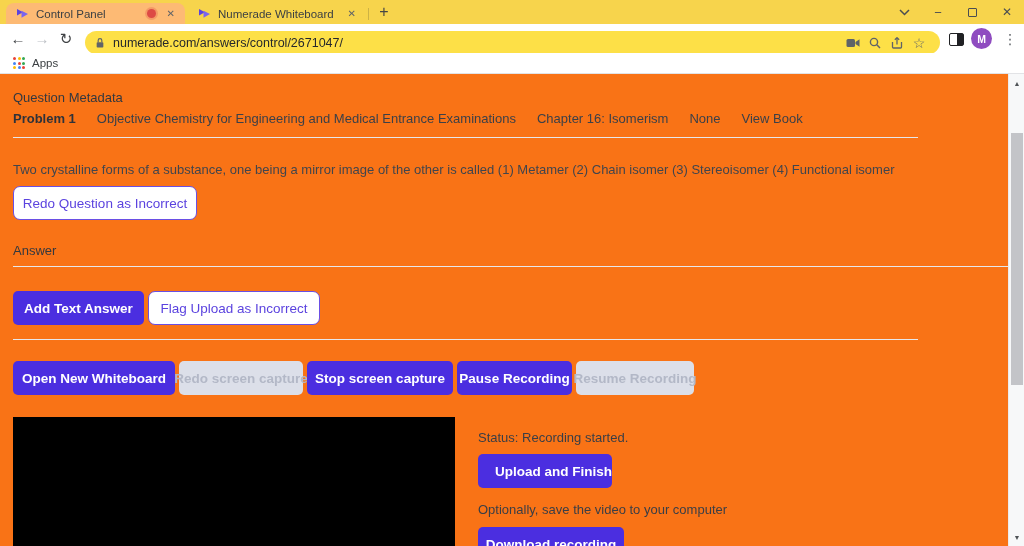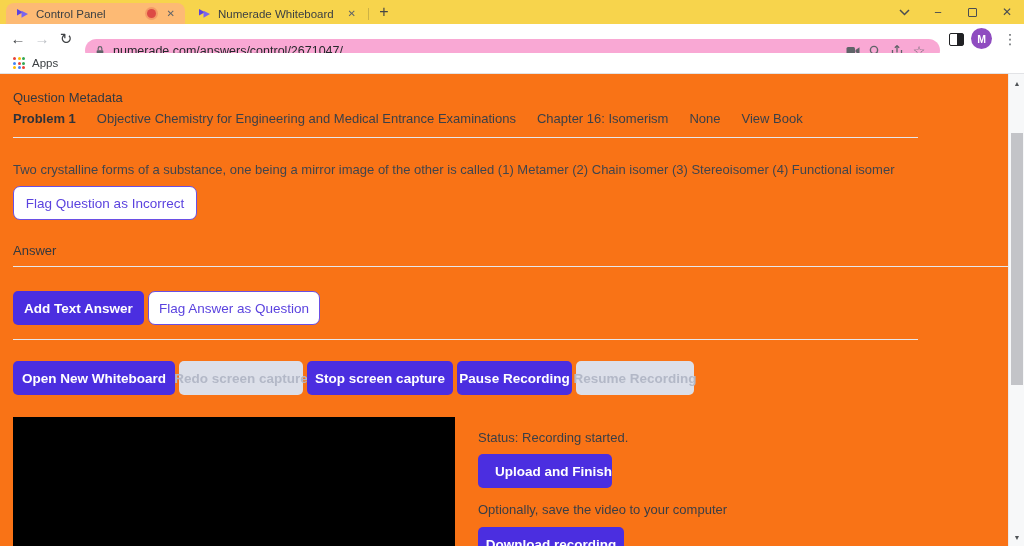--- a/index.html
+++ b/index.html
@@ -18,21 +18,21 @@
   .rec-dot { width:9px; height:9px; border-radius:50%; background:#dd4a45; box-shadow:0 0 0 2px rgba(221,74,69,.28); margin-right:9px; flex:none; }
   .tab-close { font-size:10px; color:#5f6368; line-height:1; padding:2px; flex:none; }
   .tab-sep { position:absolute; left:368px; top:8px; width:1px; height:12px; background:#cdb244; }
   .newtab-btn { position:absolute; left:374px; top:2px; width:20px; height:20px; font-size:16px; color:#454545; text-align:center; line-height:19px; }
   .wc { position:absolute; top:0; height:24px; width:34px; display:flex; align-items:center; justify-content:center; color:#4a4d52; font-size:12px; }
   .wc-sq { width:9px; height:9px; border:1.2px solid #4a4d52; border-radius:1px; display:block; }
   
   .toolbar { position:absolute; left:0; top:24px; width:1024px; height:29px; background:#ffffff; display:flex; align-items:center; }
   .nav-ic { width:24px; height:24px; display:flex; align-items:center; justify-content:center; font-size:15px; color:#404346; flex:none; }
   .nav-ic.disabled { color:#bdc1c6; }
-  .addr { position:absolute; left:85px; top:15px; width:855px; height:23px; background:#f9a8d4; border-radius:12px; display:flex; align-items:center; padding:0 10px; }
+  .addr { position:absolute; left:85px; top:7px; width:855px; height:23px; background:#fde047; border-radius:12px; display:flex; align-items:center; padding:0 10px; }
   .addr-url { font-size:12.5px; color:#26282c; margin-left:8px; flex:1; white-space:nowrap; overflow:hidden; }
   .addr-ic { width:22px; height:22px; display:flex; align-items:center; justify-content:center; color:#5f6368; flex:none; font-size:13px; }
   .right-ic { position:absolute; top:3px; width:24px; height:24px; display:flex; align-items:center; justify-content:center; color:#3c4043; }
   .avatar { position:absolute; left:971px; top:4px; width:21px; height:21px; border-radius:50%; background:#8f4cc0; color:#fff; font-size:10.5px; font-weight:bold; display:flex; align-items:center; justify-content:center; }
   .sidepanel { width:15px; height:13px; border:1.6px solid #202124; border-radius:2px; position:relative; display:block; }
   .sidepanel::after { content:""; position:absolute; right:0; top:0; width:6px; height:100%; background:#202124; }
   
   .bookmarks { position:absolute; left:0; top:53px; width:1024px; height:21px; background:#ffffff; border-bottom:1px solid #e2e3e6; display:flex; align-items:center; }
   .apps-grid { display:grid; grid-template-columns:repeat(3,3px); grid-gap:1.5px; margin-left:13px; }
   .apps-grid i { width:3px; height:3px; border-radius:50%; display:block; }
@@ -154,29 +154,29 @@
       <span class="txt">Objective Chemistry for Engineering and Medical Entrance Examinations</span>
       <span class="txt">Chapter 16: Isomerism</span>
       <span class="txt">None</span>
       <span class="txt">View Book</span>
     </div>
 
     <div class="hr" style="left:13px; top:63px; width:905px;"></div>
 
     <div class="txt" style="position:absolute; left:13px; top:88px; color:#41454d;">Two crystalline forms of a substance, one being a mirror image of the other is called (1) Metamer (2) Chain isomer (3) Stereoisomer (4) Functional isomer</div>
 
-    <button class="btn btn-outline" style="position:absolute; left:13px; top:112px; width:184px;">Flag Question as Incorrect</button>
+    <button class="btn btn-outline" style="position:absolute; left:13px; top:112px; width:184px;">Redo Question as Incorrect</button>
 
     <div class="txt" style="position:absolute; left:13px; top:169px; color:#34383f;">Answer</div>
 
     <div class="hr" style="left:13px; top:192px; width:995px;"></div>
 
     <div class="row" style="left:13px; top:217px;">
       <button class="btn btn-filled" style="width:131px;">Add Text Answer</button>
-      <button class="btn btn-outline" style="width:172px;">Flag Answer as Question</button>
+      <button class="btn btn-outline" style="width:172px;">Flag Upload as Incorrect</button>
     </div>
 
     <div class="hr" style="left:13px; top:265px; width:905px;"></div>
 
     <div class="row" style="left:13px; top:287px;">
       <button class="btn btn-filled" style="width:162px;">Open New Whiteboard</button>
       <button class="btn btn-disabled" style="width:124px;">Redo screen capture</button>
       <button class="btn btn-filled" style="width:146px;">Stop screen capture</button>
       <button class="btn btn-filled" style="width:115px;">Pause Recording</button>
       <button class="btn btn-disabled" style="width:118px;">Resume Recording</button>

